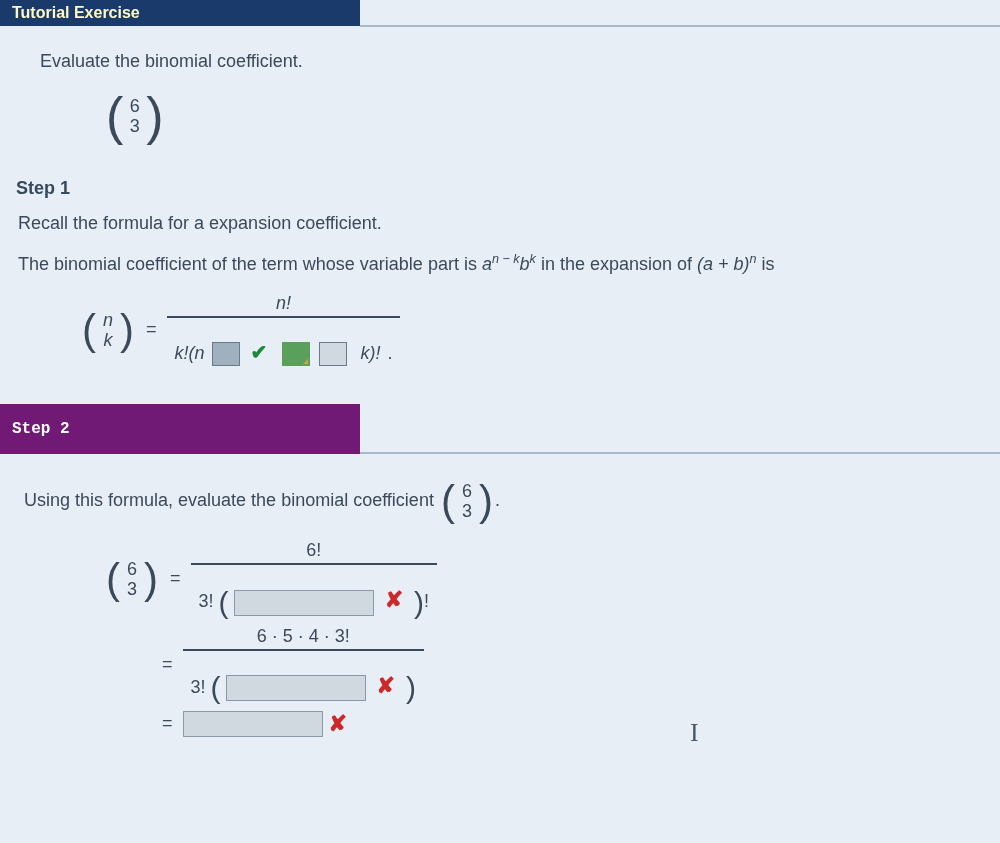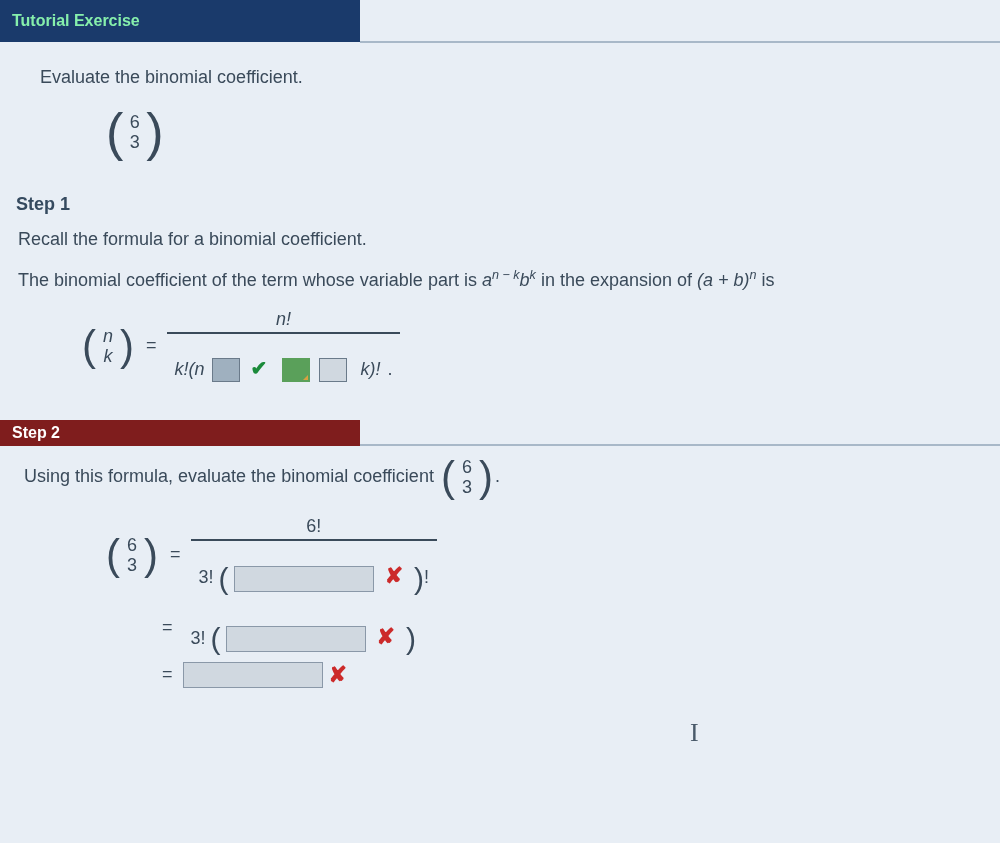--- a/index.html
+++ b/index.html
@@ -7,35 +7,36 @@
       font-family: Arial, Helvetica, sans-serif;
       background: #e8eef5;
       color: #3a4a5a;
       width: 1000px;
       height: 843px;
       overflow: hidden;
       position: relative;
     }
     .header-bar {
       background: #1a3a6b;
-      color: #86efac;
-      padding: 12px 12px;
+      color: #fef9c3;
+      padding: 4px 12px;
       font-weight: bold;
       font-size: 16px;
       display: inline-block;
       min-width: 360px;
     }
     .section-header {
-      background: #7f1d1d;
+      background: #701a75;
       color: #fff;
-      padding: 4px 12px;
+      padding: 16px 12px;
       font-weight: bold;
       font-size: 16px;
       display: inline-block;
       min-width: 360px;
+      font-family: Liberation Mono, monospace;
     }
     .rule {
       border-top: 2px solid #a8b8c8;
       margin-left: 360px;
     }
     .content {
       padding: 18px 24px 20px 24px;
     }
     .step-label {
       font-weight: bold;
@@ -176,21 +177,21 @@
         <span>3</span>
       </span>
       <span class="paren">)</span>
     </span>
   </div>
 </div>
 
 
 <div class="step-label" style="margin-left:16px; padding-top:10px;">Step 1</div>
 
-<div class="para">Recall the formula for a binomial coefficient.</div>
+<div class="para">Recall the formula for a expansion coefficient.</div>
 
 <div class="para">
   <span>The binomial coefficient of the term whose variable part is </span>
   <span class="italic">a</span><span class="super italic">n − k</span><span class="italic">b</span><span class="super italic">k</span>
   <span> in the expansion of </span>
   <span class="italic">(a + b)</span><span class="super italic">n</span>
   <span> is</span>
 </div>
 
 <div class="eq-row">
@@ -222,21 +223,21 @@
 <div style="height:30px;"></div>
 
 
 <div style="display:flex; align-items:flex-end;">
   <div class="section-header">
     <span>Step 2</span>
   </div>
   <div style="flex:1; border-bottom:2px solid #a8b8c8; height:1px;"></div>
 </div>
 
-<div class="content" style="padding-top:4px;">
+<div class="content" style="padding-top:20px;">
   <div class="para" style="margin-left:0;">
     <span>Using this formula, evaluate the binomial coefficient </span>
     <span class="binom">
       <span class="paren">(</span>
       <span class="stack">
         <span>6</span>
         <span>3</span>
       </span>
       <span class="paren">)</span>
     </span><span>.</span>
@@ -260,20 +261,21 @@
         <span class="input-wide"></span>
         <span class="cross">✘</span>
         <span class="big-paren">)</span><span>!</span>
       </span>
     </span>
   </div>
 
   <div class="eq-row" style="margin-left:128px;">
     <span class="eq">=</span>
     <span class="frac">
+      <span class="num">6 · 5 · 4 · 3!</span>
       <span class="den subformula">
         <span>3!</span>
         <span class="big-paren">(</span>
         <span class="input-wide"></span>
         <span class="cross">✘</span>
         <span class="big-paren">)</span>
       </span>
     </span>
   </div>
 

